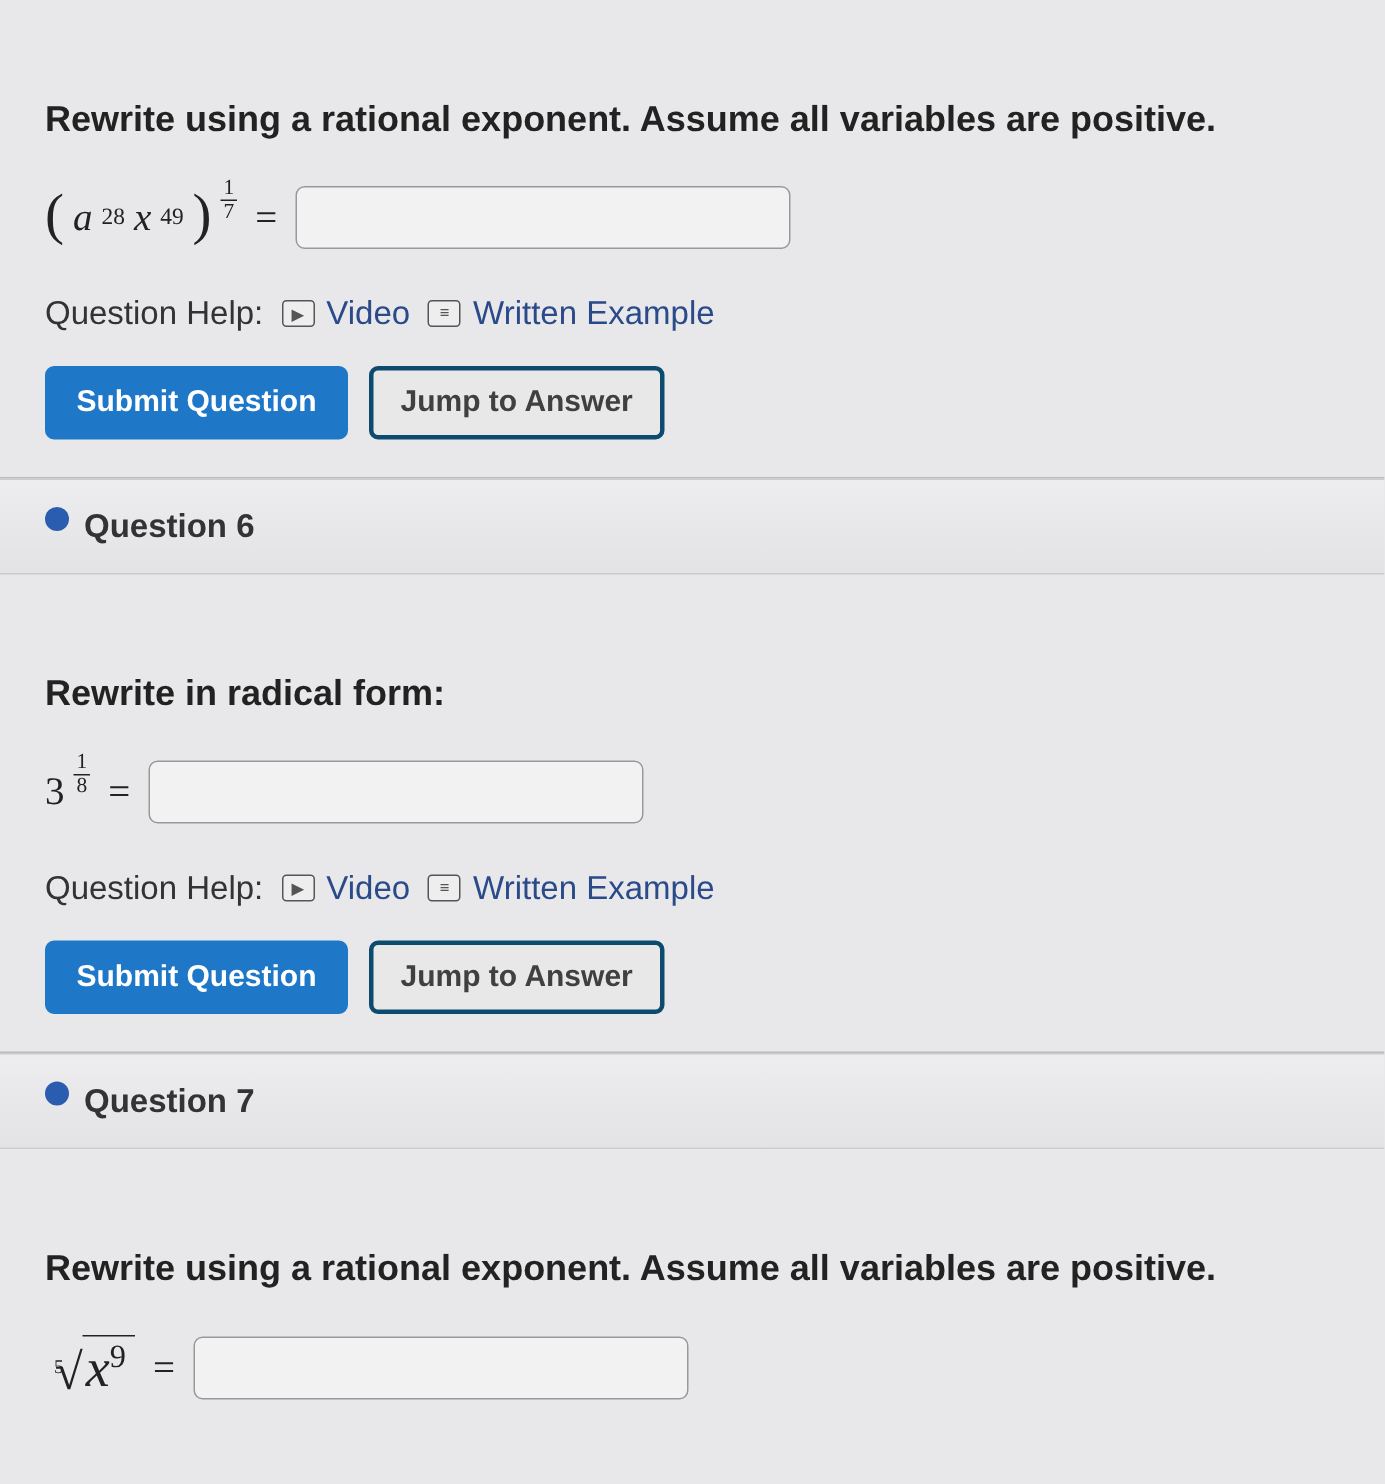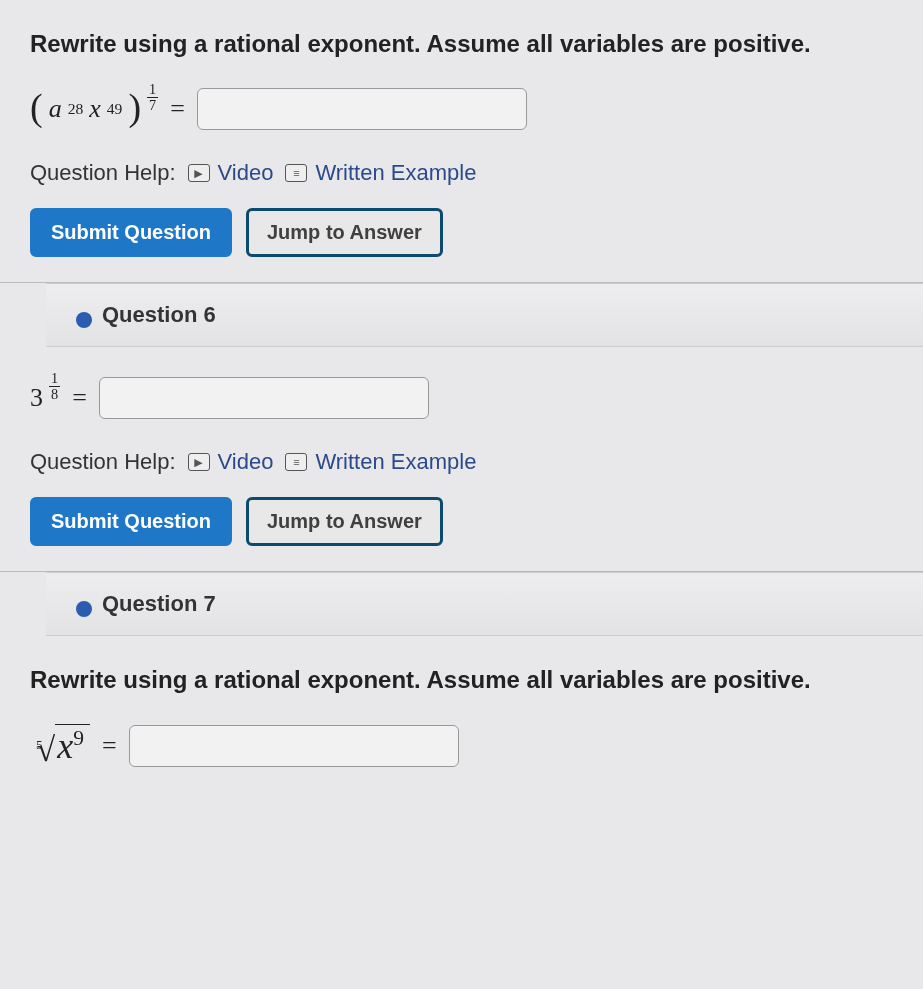--- a/index.html
+++ b/index.html
@@ -7,33 +7,33 @@
     margin: 0;
     padding: 0;
     font-family: "Segoe UI", Arial, sans-serif;
     background: #e8e8ea;
     width: 923px;
     color: #222;
   }
   .question-body {
     padding: 30px 30px 25px 30px;
     border-bottom: 1px solid #bbb;
+    margin-top: 36px;
   }
   .question-header {
     padding: 18px 30px;
     border-bottom: 1px solid #ccc;
     border-top: 1px solid #ccc;
     display: flex;
-    align-items: flex-end;
+    align-items: flex-start;
     gap: 10px;
     font-weight: 700;
     font-size: 22px;
     color: #333;
     background: linear-gradient(#ededef,#e3e3e6);
-    margin-left: 46px;
   }
   .bullet {
     width: 16px;
     height: 16px;
     background: #2a5db0;
     border-radius: 50%;
     flex-shrink: 0;
   }
   .prompt {
     font-size: 24px;
@@ -182,20 +182,21 @@
     <button class="btn btn-secondary">Jump to Answer</button>
   </div>
 </div>
 
 <div class="question-header">
   <span class="bullet"></span>
   <span>Question 6</span>
 </div>
 
 <div class="question-body">
+  <p class="prompt">Rewrite in radical form:</p>
 
   <div class="math-row">
     <span>3</span>
     <span class="frac">
       <span class="num">1</span>
       <span class="den">8</span>
     </span>
     <span class="eq">=</span>
     <input class="answer-input" type="text" style="">
   </div>

